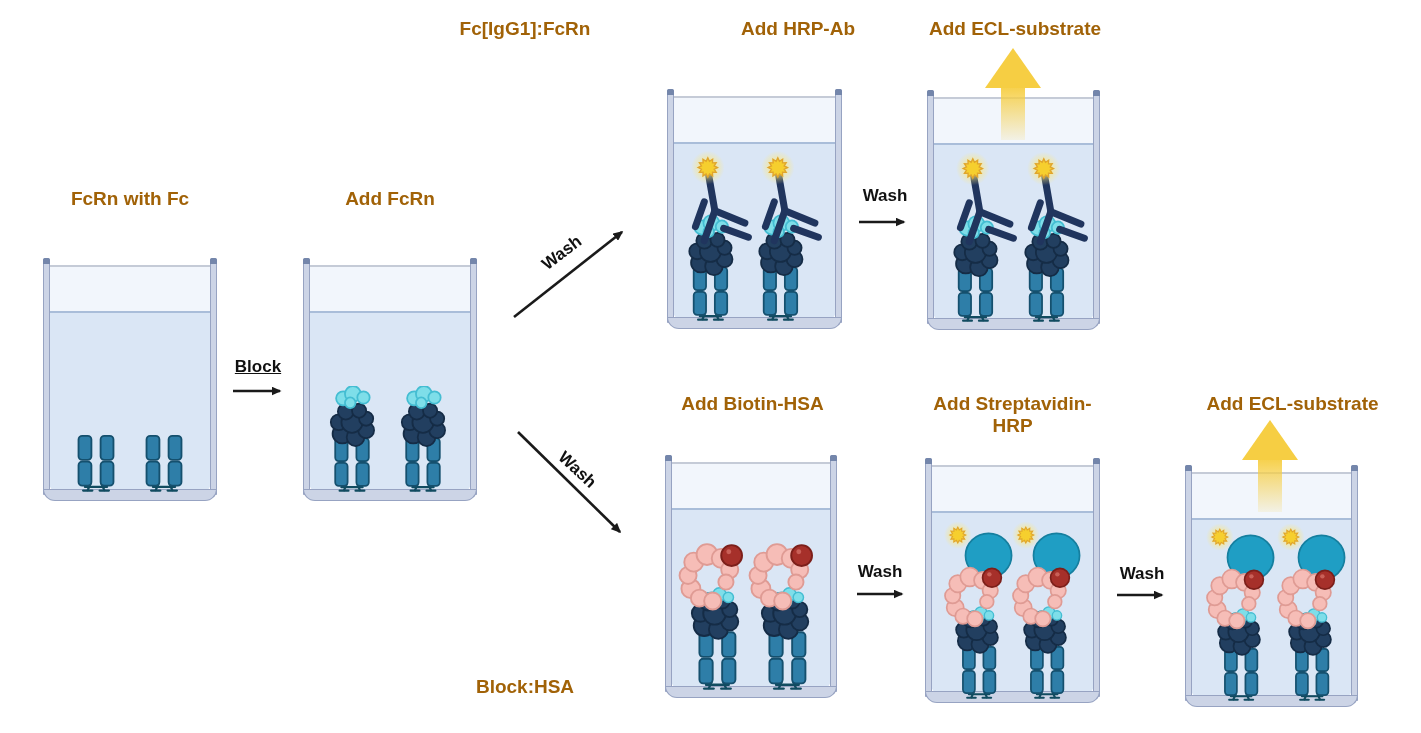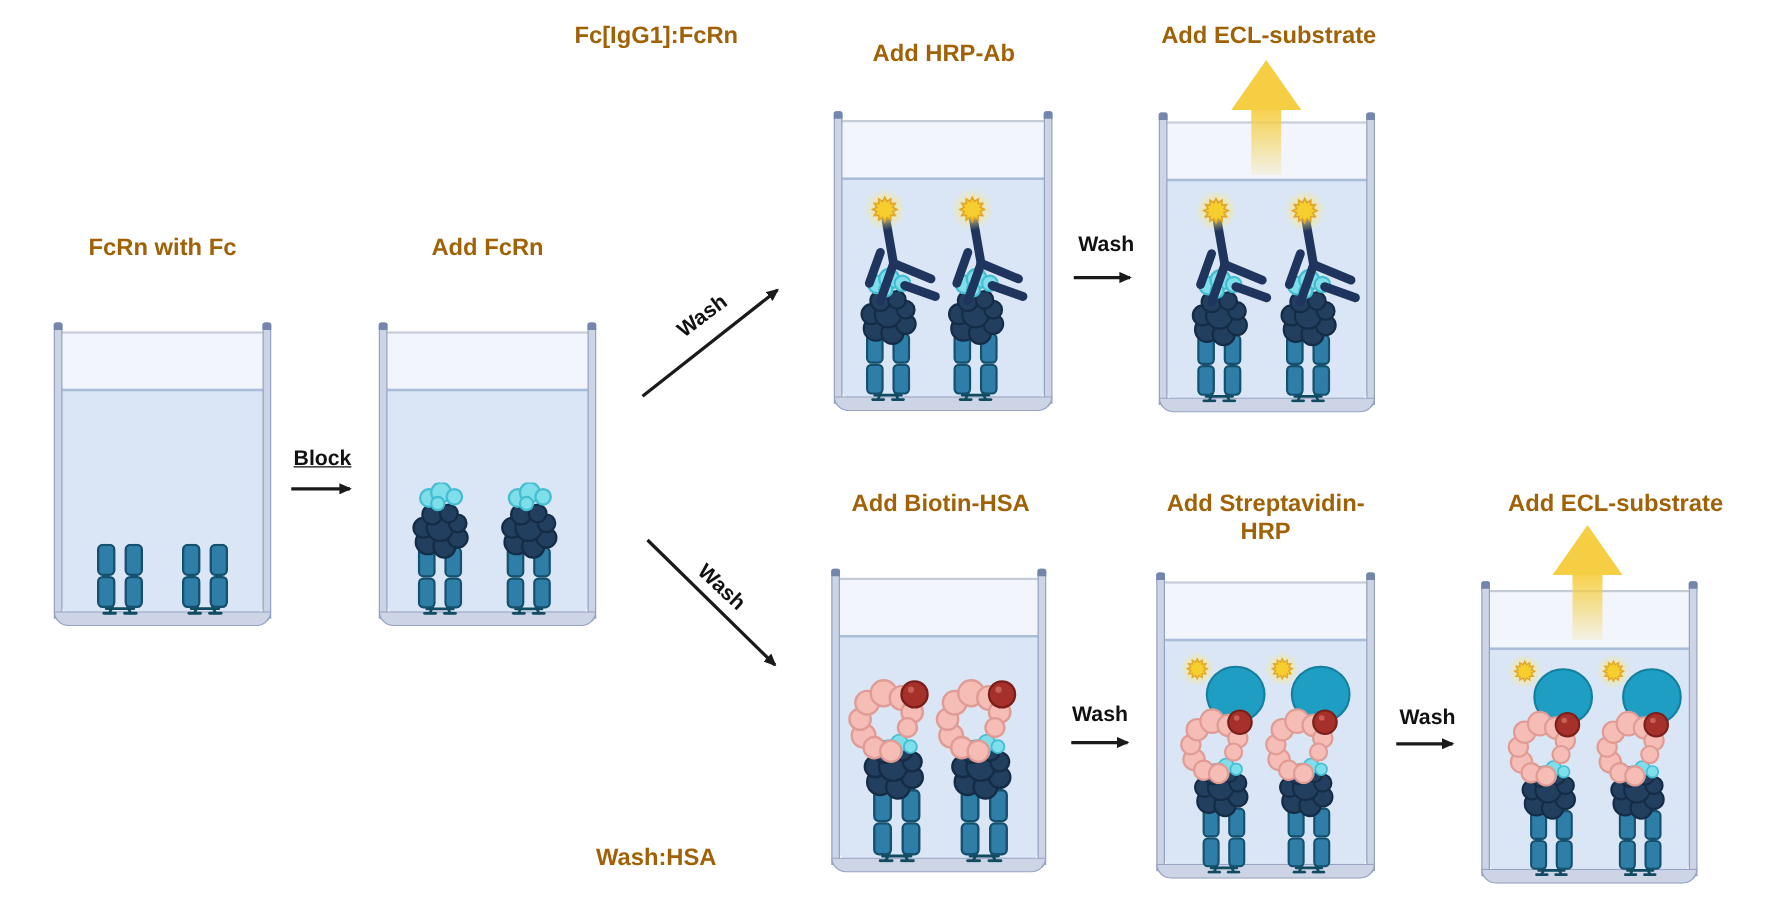--- a/index.html
+++ b/index.html
@@ -163,25 +163,25 @@
       <use href="#sym-strep" transform="translate(66,44)"></use>
       <use href="#cx-hsa" x="6" y="42"></use>
       <use href="#sym-star" transform="translate(30,20) scale(0.85)"></use>
     </g>
   </defs>
 </svg>
 
 <div id="canvas">
 
   <div class="lbl" style="left:430px; top:18px; width:190px;">Fc[IgG1]:FcRn</div>
-  <div class="lbl" style="left:430px; top:676px; width:190px;">Wash:HSA</div>
+  <div class="lbl" style="left:430px; top:676px; width:190px;">Block:HSA</div>
 
   <div class="lbl" style="left:43px;  top:188px; width:174px;">FcRn with Fc</div>
   <div class="lbl" style="left:303px; top:188px; width:174px;">Add FcRn</div>
-  <div class="lbl" style="left:655px; top:33px;  width:200px;">Add HRP-Ab</div>
+  <div class="lbl" style="left:655px; top:18px;  width:200px;text-align:right;">Add HRP-Ab</div>
   <div class="lbl" style="left:910px; top:18px;  width:210px;">Add ECL-substrate</div>
   <div class="lbl" style="left:655px; top:393px; width:195px;">Add Biotin-HSA</div>
   <div class="lbl" style="left:921px; top:393px; width:183px;">Add Streptavidin-HRP</div>
   <div class="lbl" style="left:1180px;top:393px; width:225px;">Add ECL-substrate</div>
 
   <div class="arrowlbl" style="left:208px;  top:357px; width:100px;text-decoration:underline;">Block</div>
   <div class="arrowlbl rot" style="left:522px; top:243px; width:80px; transform:rotate(-37deg);">Wash</div>
   <div class="arrowlbl rot" style="left:537px; top:460px; width:80px; transform:rotate(43deg);">Wash</div>
   <div class="arrowlbl" style="left:835px;  top:186px; width:100px;">Wash</div>
   <div class="arrowlbl" style="left:830px;  top:562px; width:100px;">Wash</div>

